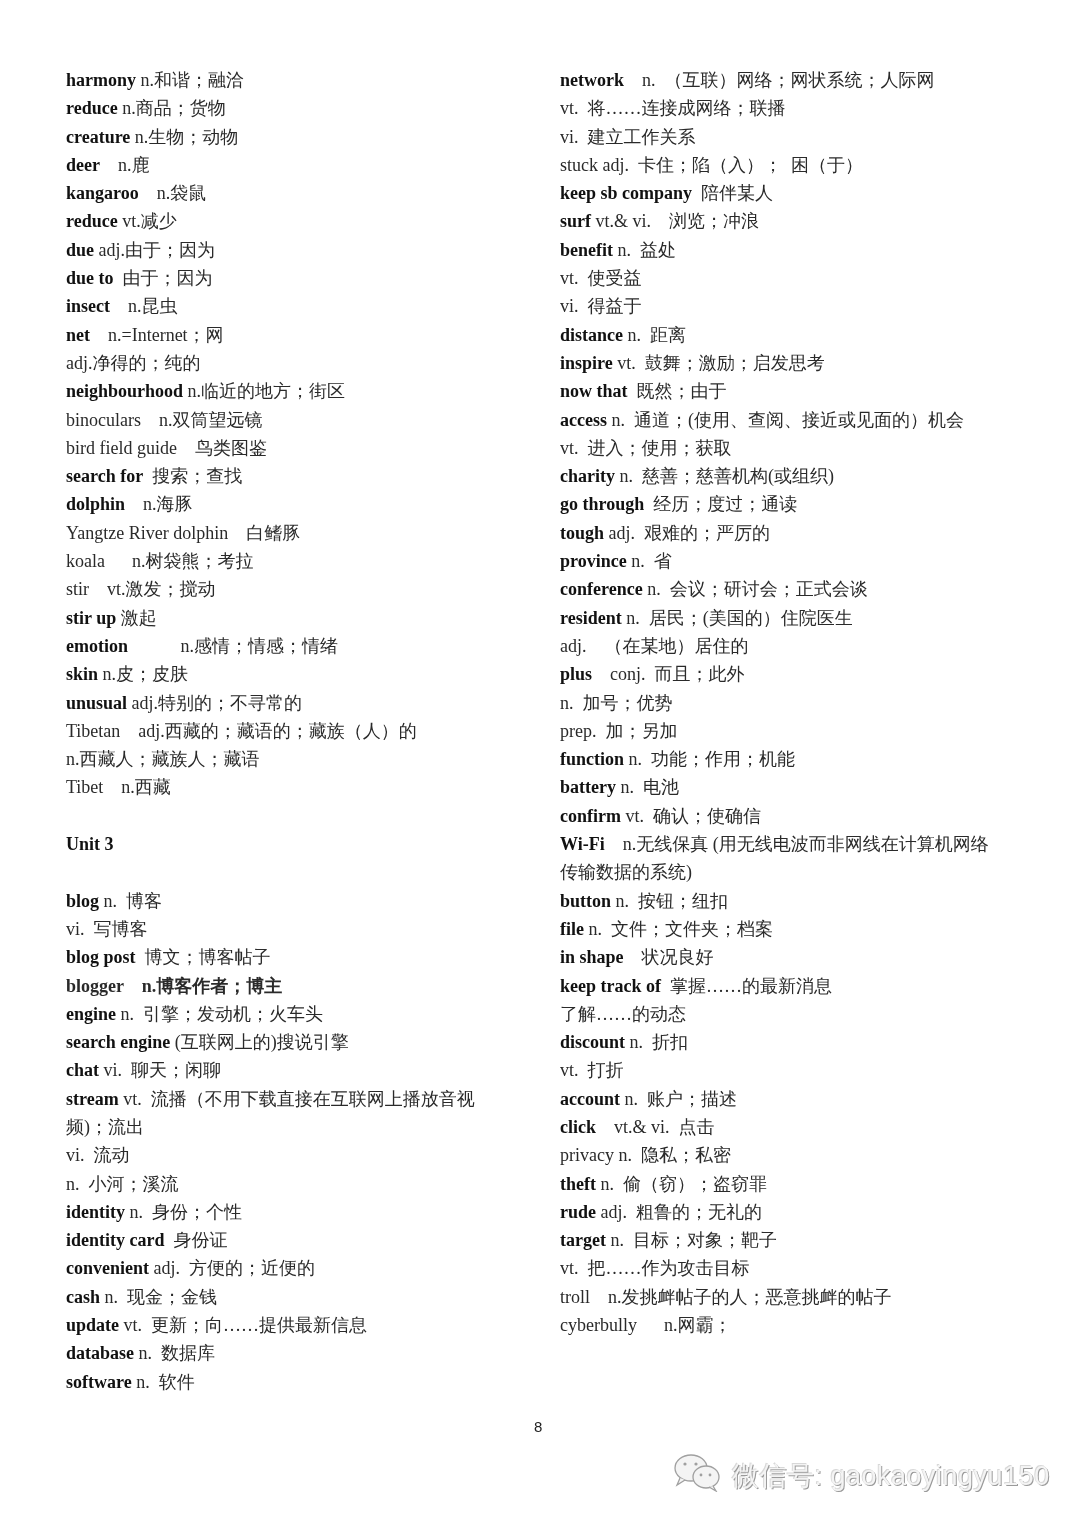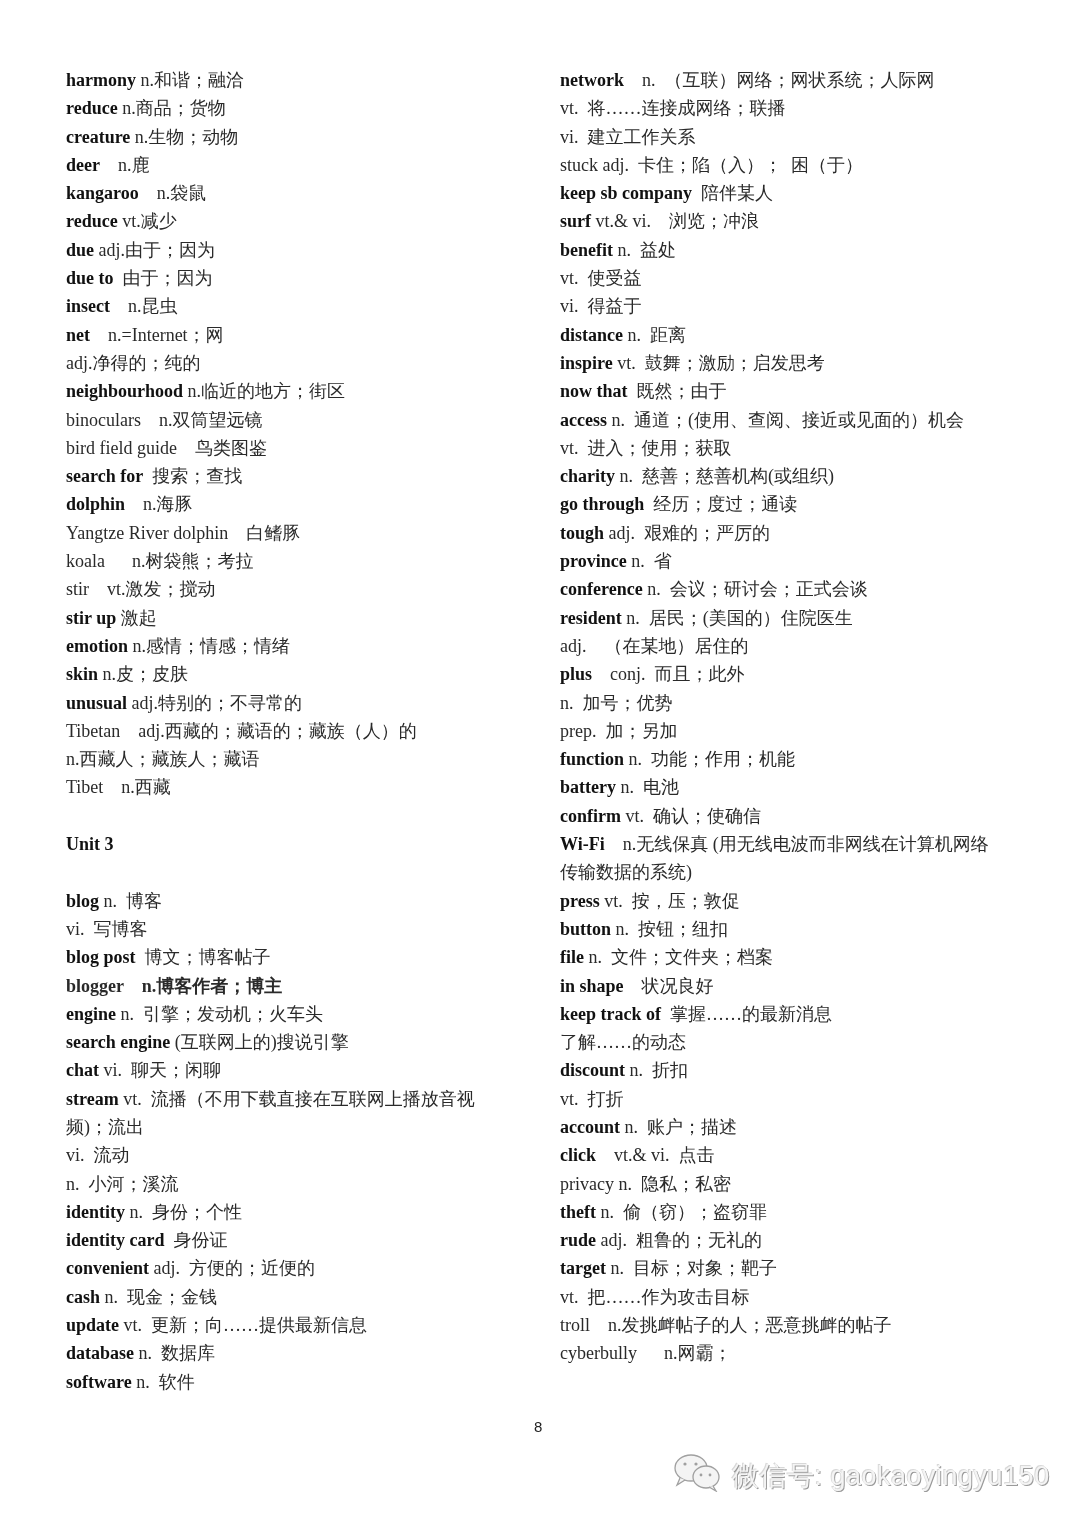--- a/index.html
+++ b/index.html
@@ -39,21 +39,21 @@
       <div class="line"><span class="def" style="white-space: pre;">adj.净得的；纯的</span></div>
       <div class="line"><span class="term">neighbourhood</span><span class="def" style="white-space: pre;"> n.临近的地方；街区</span></div>
       <div class="line"><span class="def" style="white-space: pre;">binoculars    n.双筒望远镜</span></div>
       <div class="line"><span class="def" style="white-space: pre;">bird field guide    鸟类图鉴</span></div>
       <div class="line"><span class="term">search for</span><span class="def" style="white-space: pre;">  搜索；查找</span></div>
       <div class="line"><span class="term">dolphin</span><span class="def" style="white-space: pre;">    n.海豚</span></div>
       <div class="line"><span class="def" style="white-space: pre;">Yangtze River dolphin    白鳍豚</span></div>
       <div class="line"><span class="def" style="white-space: pre;">koala      n.树袋熊；考拉</span></div>
       <div class="line"><span class="def" style="white-space: pre;">stir    vt.激发；搅动</span></div>
       <div class="line"><span class="term">stir up</span><span class="def" style="white-space: pre;"> 激起</span></div>
-      <div class="line"><span class="term">emotion</span><span class="def" style="white-space: pre;"> n.感情；情感；情绪</span></div>
+      <div class="line"><span class="term">emotion</span><span class="def" style="white-space: pre; padding-left: 48px;"> n.感情；情感；情绪</span></div>
       <div class="line"><span class="term">skin</span><span class="def" style="white-space: pre;"> n.皮；皮肤</span></div>
       <div class="line"><span class="term">unusual</span><span class="def" style="white-space: pre;"> adj.特别的；不寻常的</span></div>
       <div class="line"><span class="def" style="white-space: pre;">Tibetan    adj.西藏的；藏语的；藏族（人）的</span></div>
       <div class="line"><span class="def" style="white-space: pre;">n.西藏人；藏族人；藏语</span></div>
       <div class="line"><span class="def" style="white-space: pre;">Tibet    n.西藏</span></div>
       <div class="line blank"></div>
       <div class="line"><span class="heading">Unit 3</span></div>
       <div class="line blank"></div>
       <div class="line"><span class="term">blog</span><span class="def" style="white-space: pre;"> n.  博客</span></div>
       <div class="line"><span class="def" style="white-space: pre;">vi.  写博客</span></div>
@@ -97,21 +97,20 @@
       <div class="line"><span class="term">resident</span><span class="def" style="white-space: pre;"> n.  居民；(美国的）住院医生</span></div>
       <div class="line"><span class="def" style="white-space: pre;">adj.    （在某地）居住的</span></div>
       <div class="line"><span class="term">plus</span><span class="def" style="white-space: pre;">    conj.  而且；此外</span></div>
       <div class="line"><span class="def" style="white-space: pre;">n.  加号；优势</span></div>
       <div class="line"><span class="def" style="white-space: pre;">prep.  加；另加</span></div>
       <div class="line"><span class="term">function</span><span class="def" style="white-space: pre;"> n.  功能；作用；机能</span></div>
       <div class="line"><span class="term">battery</span><span class="def" style="white-space: pre;"> n.  电池</span></div>
       <div class="line"><span class="term">confirm</span><span class="def" style="white-space: pre;"> vt.  确认；使确信</span></div>
       <div class="line"><span class="term">Wi-Fi</span><span class="def" style="white-space: pre;">    n.无线保真 (用无线电波而非网线在计算机网络</span></div>
       <div class="line"><span class="def" style="white-space: pre;">传输数据的系统)</span></div>
-      <div class="line"><span class="term">press</span><span class="def" style="white-space: pre;"> vt.  按，压；敦促</span></div>
       <div class="line"><span class="term">button</span><span class="def" style="white-space: pre;"> n.  按钮；纽扣</span></div>
       <div class="line"><span class="term">file</span><span class="def" style="white-space: pre;"> n.  文件；文件夹；档案</span></div>
       <div class="line"><span class="term">in shape</span><span class="def" style="white-space: pre;">    状况良好</span></div>
       <div class="line"><span class="term">keep track of</span><span class="def" style="white-space: pre;">  掌握……的最新消息</span></div>
       <div class="line"><span class="def" style="white-space: pre;">了解……的动态</span></div>
       <div class="line"><span class="term">discount</span><span class="def" style="white-space: pre;"> n.  折扣</span></div>
       <div class="line"><span class="def" style="white-space: pre;">vt.  打折</span></div>
       <div class="line"><span class="term">account</span><span class="def" style="white-space: pre;"> n.  账户；描述</span></div>
       <div class="line"><span class="term">click</span><span class="def" style="white-space: pre;">    vt.&amp; vi.  点击</span></div>
       <div class="line"><span class="def" style="white-space: pre;">privacy n.  隐私；私密</span></div>

